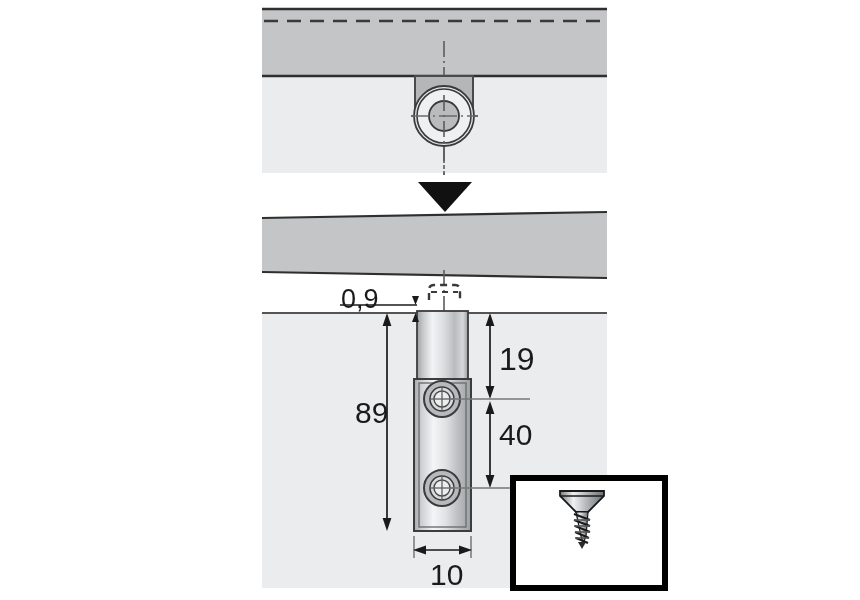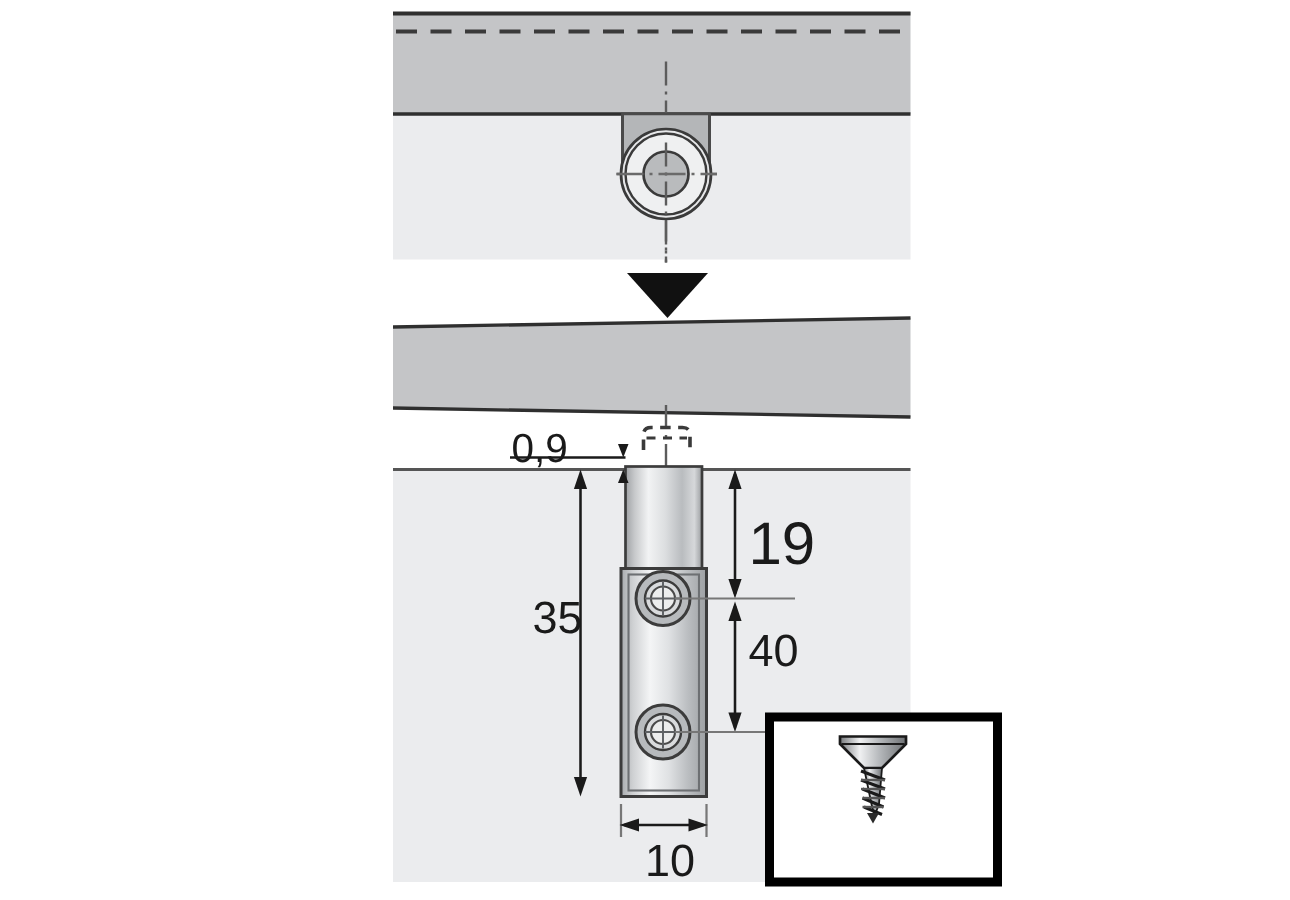--- a/index.html
+++ b/index.html
@@ -26,21 +26,21 @@
   }
   .dim-label {
     position: absolute;
     font-family: "Liberation Sans", sans-serif;
     color: #1a1a1a;
     white-space: nowrap;
     line-height: 1;
   }
   #lbl-09  { left: 341px; top: 286px; font-size: 27px; }
   #lbl-53  { left: 355px; top: 398px; font-size: 30px; }
-  #lbl-19  { left: 499px; top: 343px; font-size: 40px; text-align: center; }
+  #lbl-19  { left: 499px; top: 343px; font-size: 32px; text-align: center; }
   #lbl-22  { left: 499px; top: 420px; font-size: 30px; }
   #lbl-13  { left: 430px; top: 560px; font-size: 30px; }
   #lbl-screw {
     left: 521px; top: 557px;
     font-size: 29px;
     font-weight: bold;
     letter-spacing: 0.5px;
   }
 </style>
 </head>
@@ -202,18 +202,18 @@
           <path d="M 590,526 L 574,526"></path>
           <path d="M 590,532 L 575,532"></path>
           <path d="M 589,538 L 575,538"></path>
         </g>
         <path d="M 578,542 L 586,542 L 582,549 Z" fill="#2a2a2a"></path>
       </g>
     </g>
   </svg>
 
   <div class="dim-label" id="lbl-09">0,9</div>
-  <div class="dim-label" id="lbl-53">35</div>
+  <div class="dim-label" id="lbl-53">89</div>
   <div class="dim-label" id="lbl-19">19</div>
   <div class="dim-label" id="lbl-22">40</div>
   <div class="dim-label" id="lbl-13">10</div>
 
 </div>
 
 </body></html>

